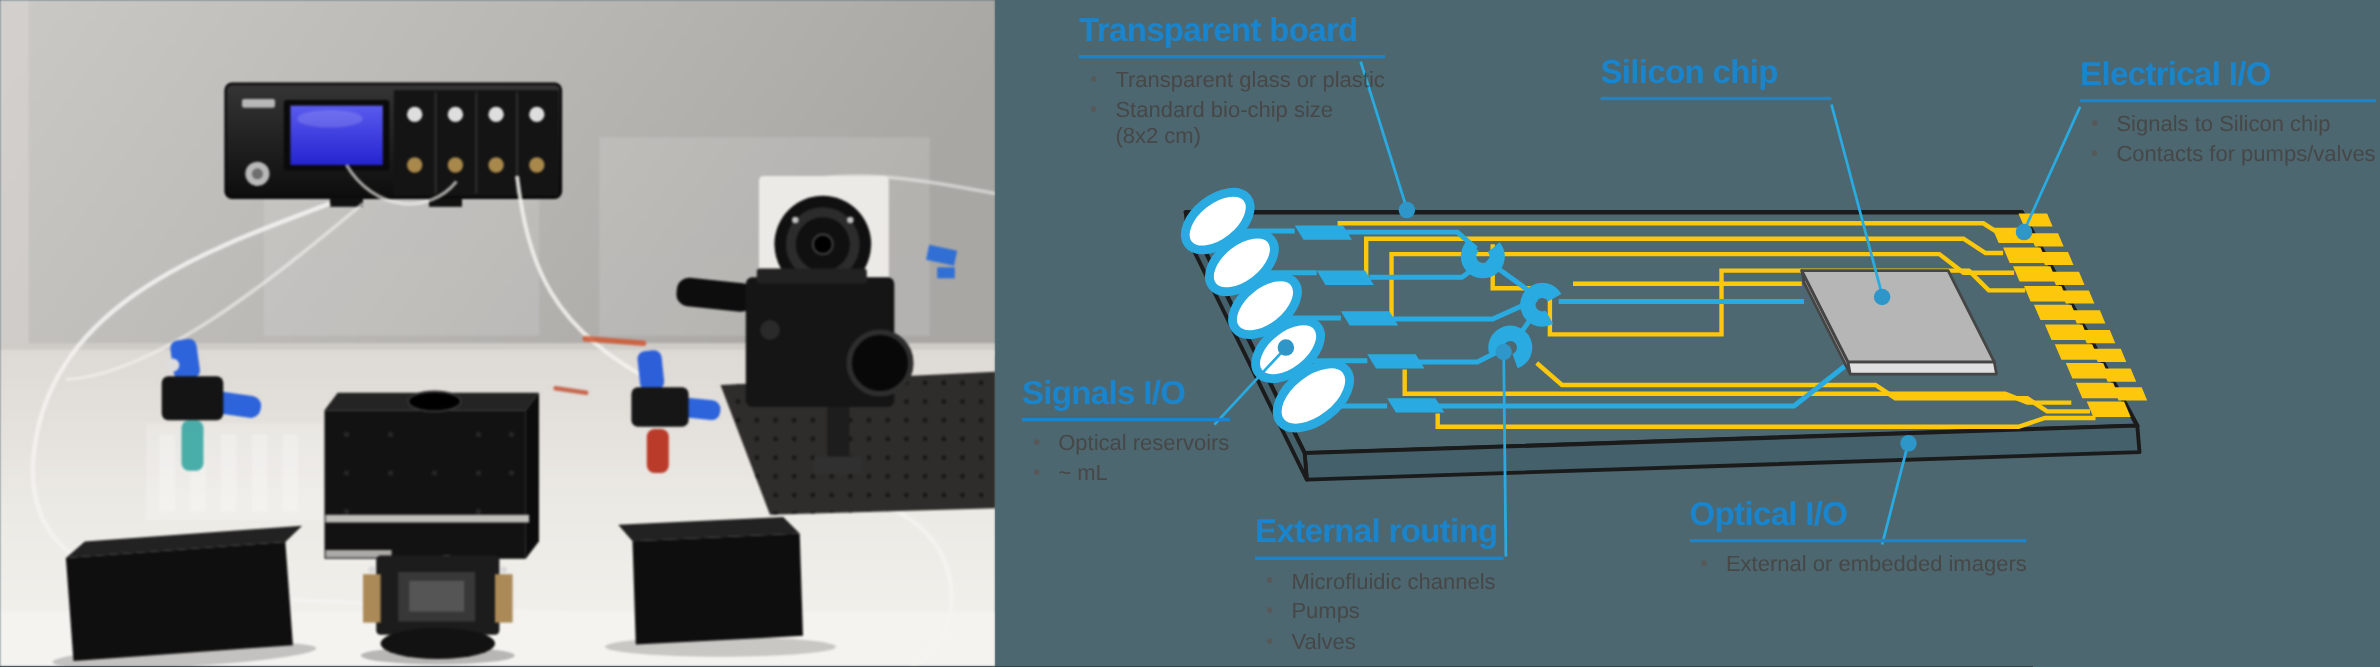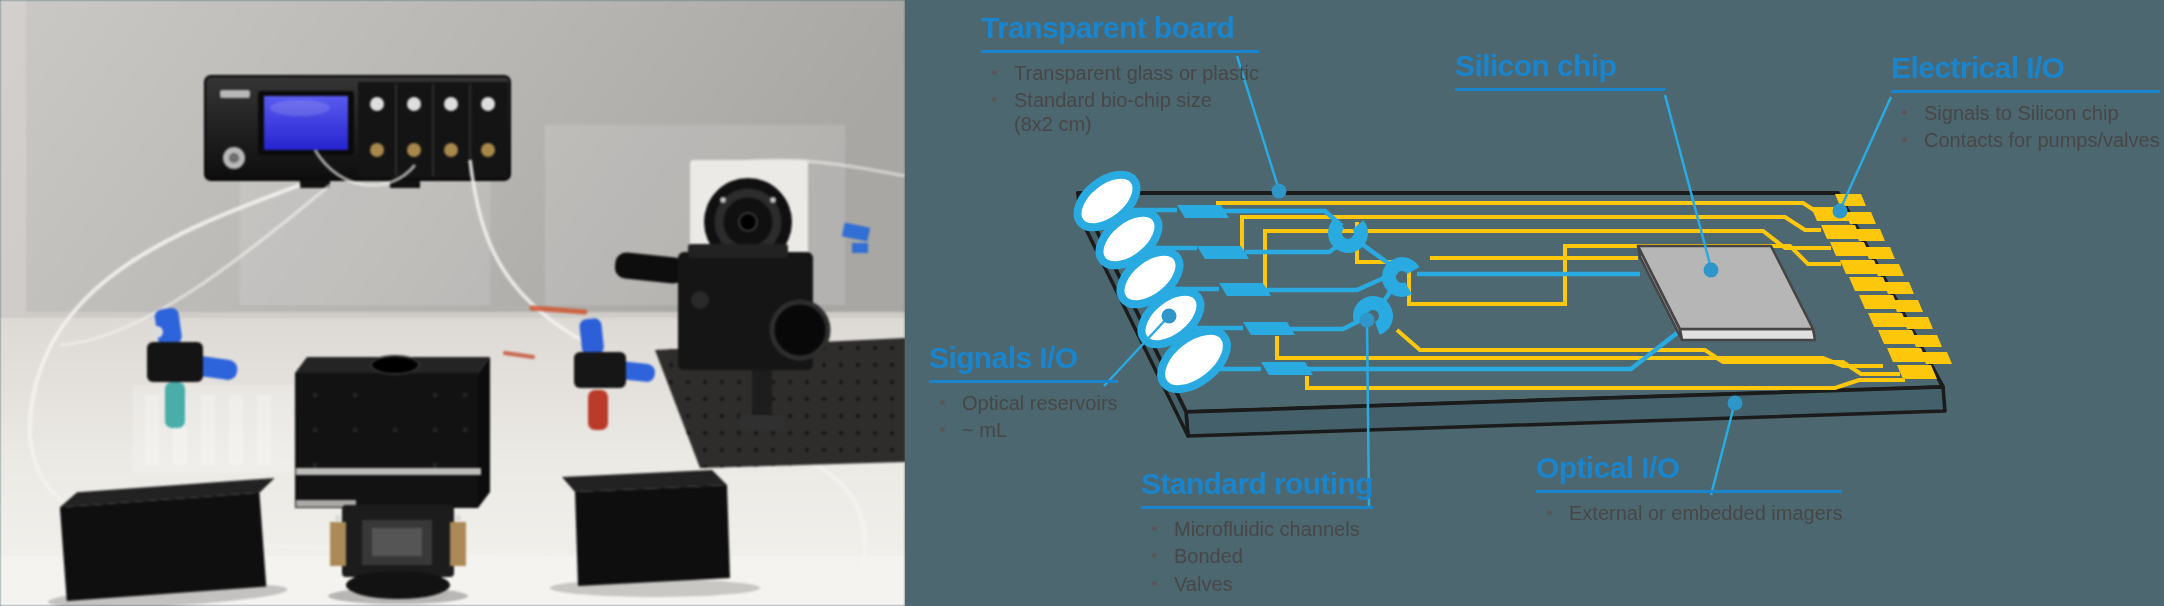--- a/index.html
+++ b/index.html
@@ -353,24 +353,24 @@
 
     <div class="callout co-fluidic-io">
       <h2>Signals I/O</h2>
       <ul>
         <li><span>Optical reservoirs</span></li>
         <li><span>~ mL</span></li>
       </ul>
     </div>
 
     <div class="callout co-fluidic-routing">
-      <h2>Standard routing</h2>
+      <h2>External routing</h2>
       <ul>
         <li><span>Microfluidic channels</span></li>
-        <li><span>Bonded</span></li>
+        <li><span>Pumps</span></li>
         <li><span>Valves</span></li>
       </ul>
     </div>
 
     <div class="callout co-optical">
       <h2>Optical I/O</h2>
       <ul>
         <li><span>External or embedded imagers</span></li>
       </ul>
     </div>

